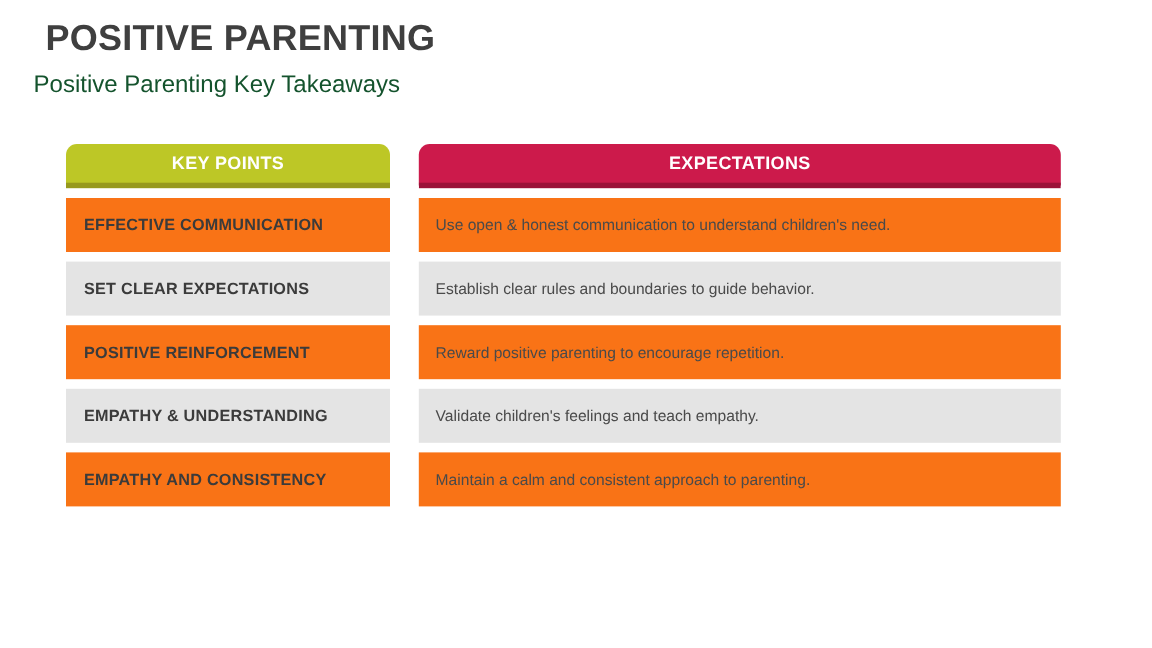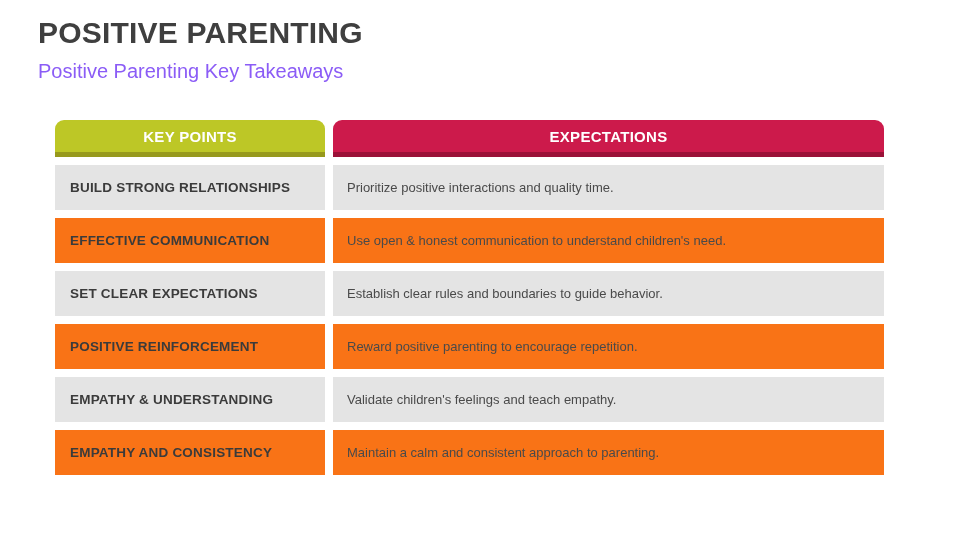--- a/index.html
+++ b/index.html
@@ -20,35 +20,35 @@
     position: absolute;
     left: 38px;
     top: 16px;
     font-size: 30px;
     font-weight: 800;
     color: #3f3f3f;
     letter-spacing: 0.2px;
   }
   .subtitle {
     position: absolute;
-    left: 38px;
+    left: 28px;
     top: 60px;
     font-size: 20px;
     font-weight: 400;
-    color: #8b5cf6;
+    color: #14532d;
   }
   .table {
     position: absolute;
     left: 55px;
     top: 120px;
     width: 829px;
   }
   .t-row {
     display: flex;
-    column-gap: 8px;
+    column-gap: 24px;
     margin-bottom: 8px;
   }
   .col-key { width: 270px; flex: 0 0 270px; }
   .col-desc { flex: 1 1 auto; }
   .head-cell {
     height: 37px;
     border-radius: 9px 9px 0 0;
     display: flex;
     align-items: center;
     justify-content: center;
@@ -93,24 +93,20 @@
   <div class="title">POSITIVE PARENTING</div>
   <div class="subtitle">Positive Parenting Key Takeaways</div>
 
   <div class="table">
 
     <div class="t-row">
       <div class="col-key head-cell head-key">KEY POINTS</div>
       <div class="col-desc head-cell head-desc">EXPECTATIONS</div>
     </div>
 
-    <div class="t-row row-odd">
-      <div class="col-key cell cell-key">BUILD STRONG RELATIONSHIPS</div>
-      <div class="col-desc cell cell-desc">Prioritize positive interactions and quality time.</div>
-    </div>
 
     <div class="t-row row-even">
       <div class="col-key cell cell-key">EFFECTIVE COMMUNICATION</div>
       <div class="col-desc cell cell-desc">Use open &amp; honest communication to understand children's need.</div>
     </div>
 
     <div class="t-row row-odd">
       <div class="col-key cell cell-key">SET CLEAR EXPECTATIONS</div>
       <div class="col-desc cell cell-desc">Establish clear rules and boundaries to guide behavior.</div>
     </div>

